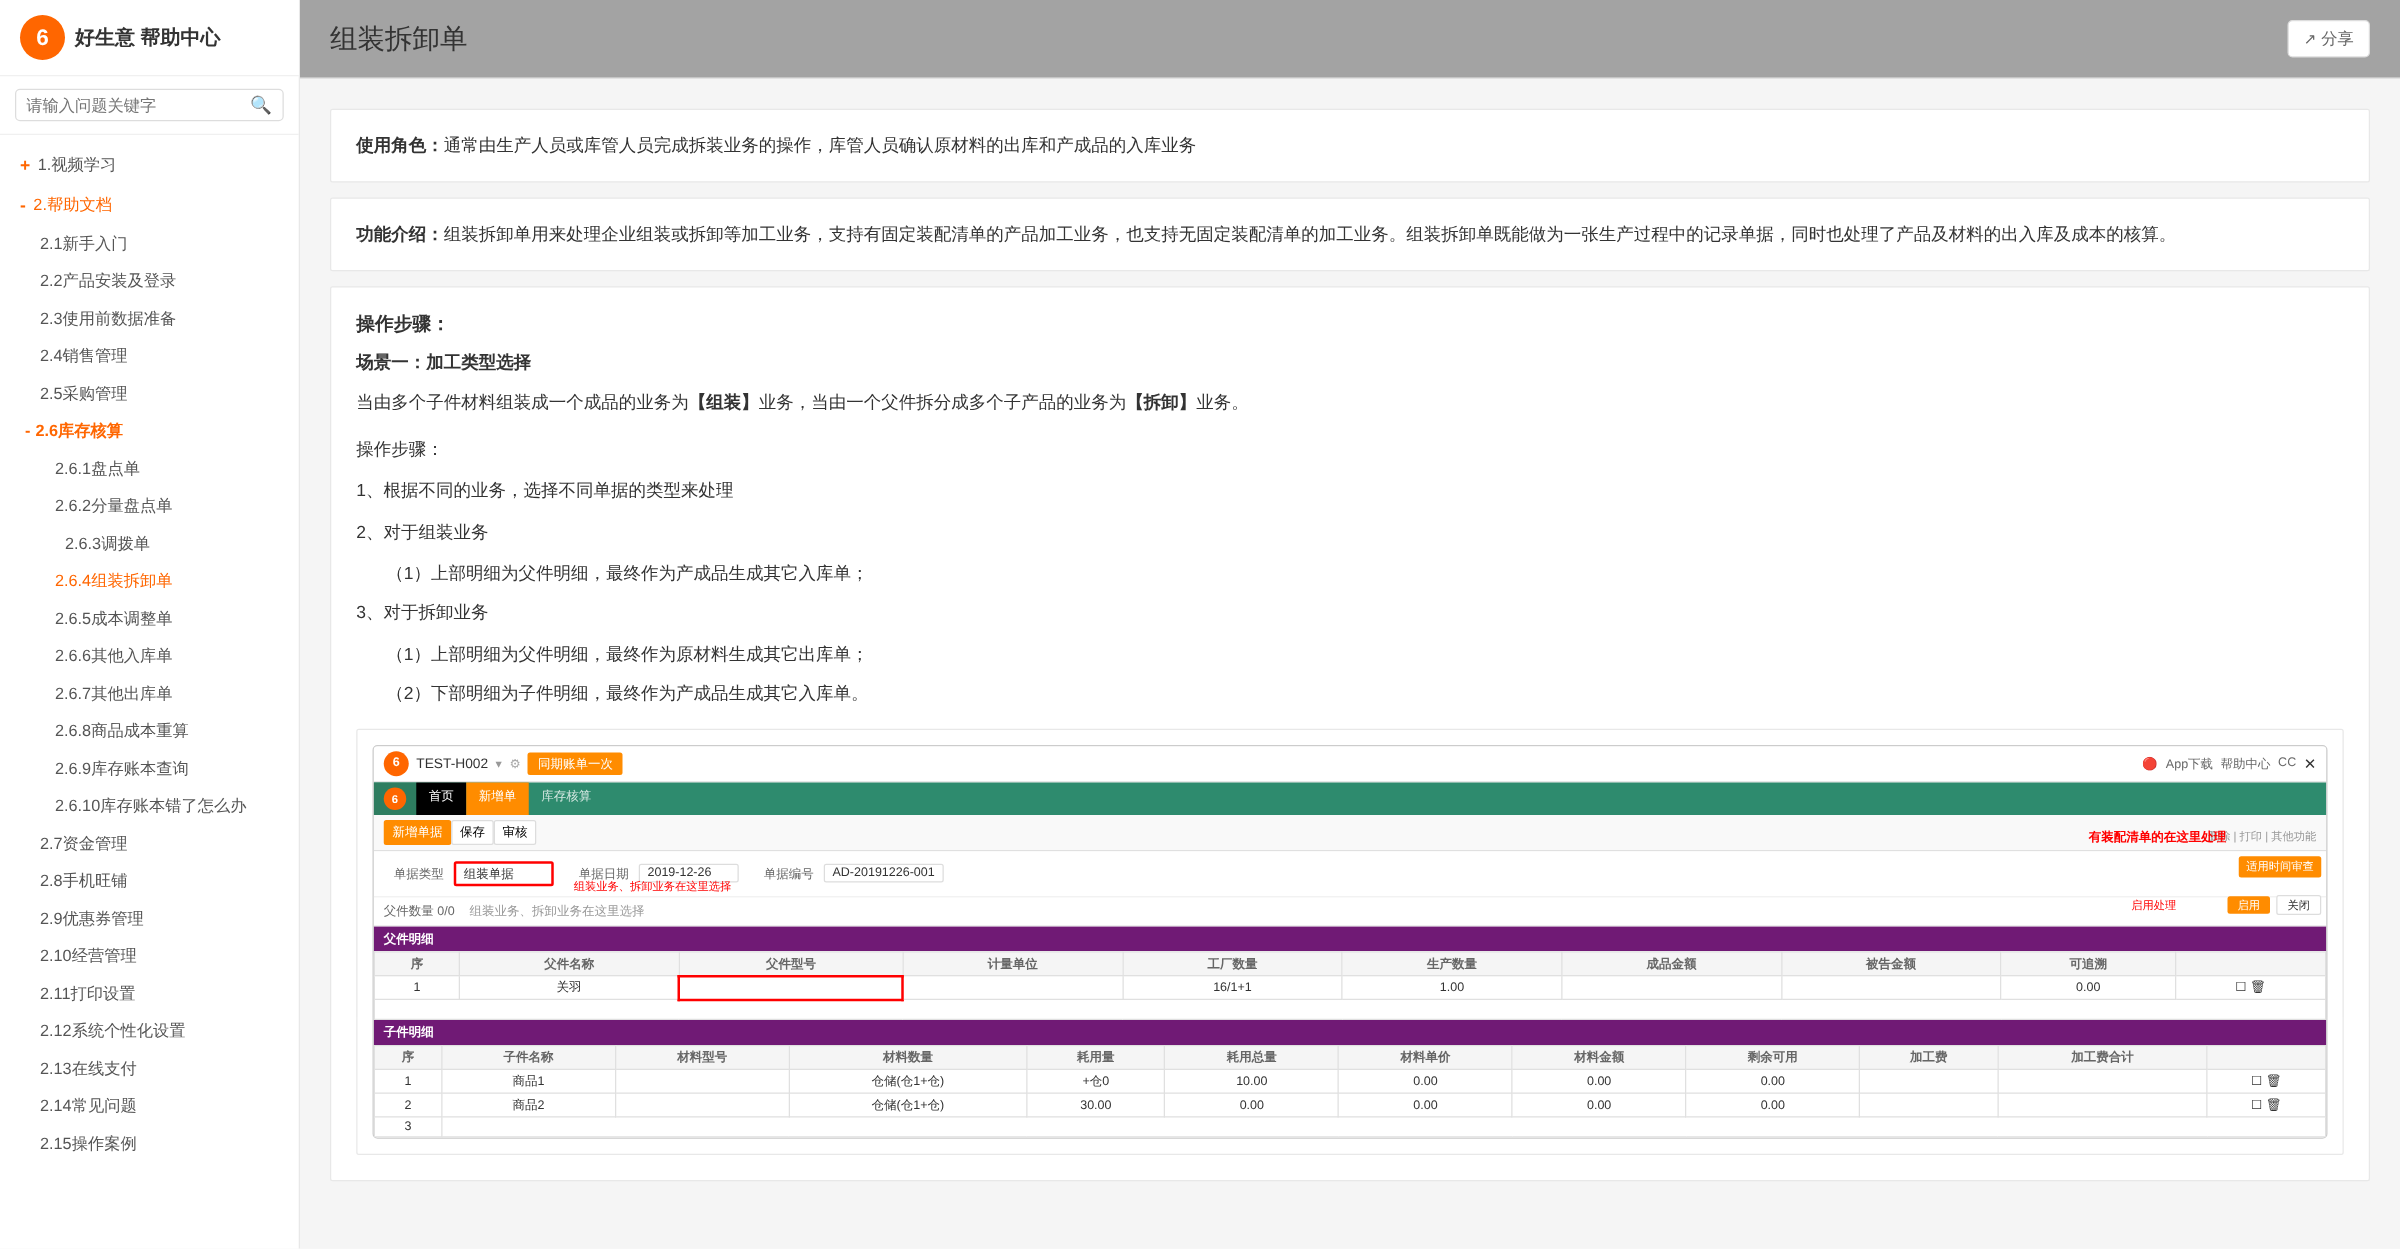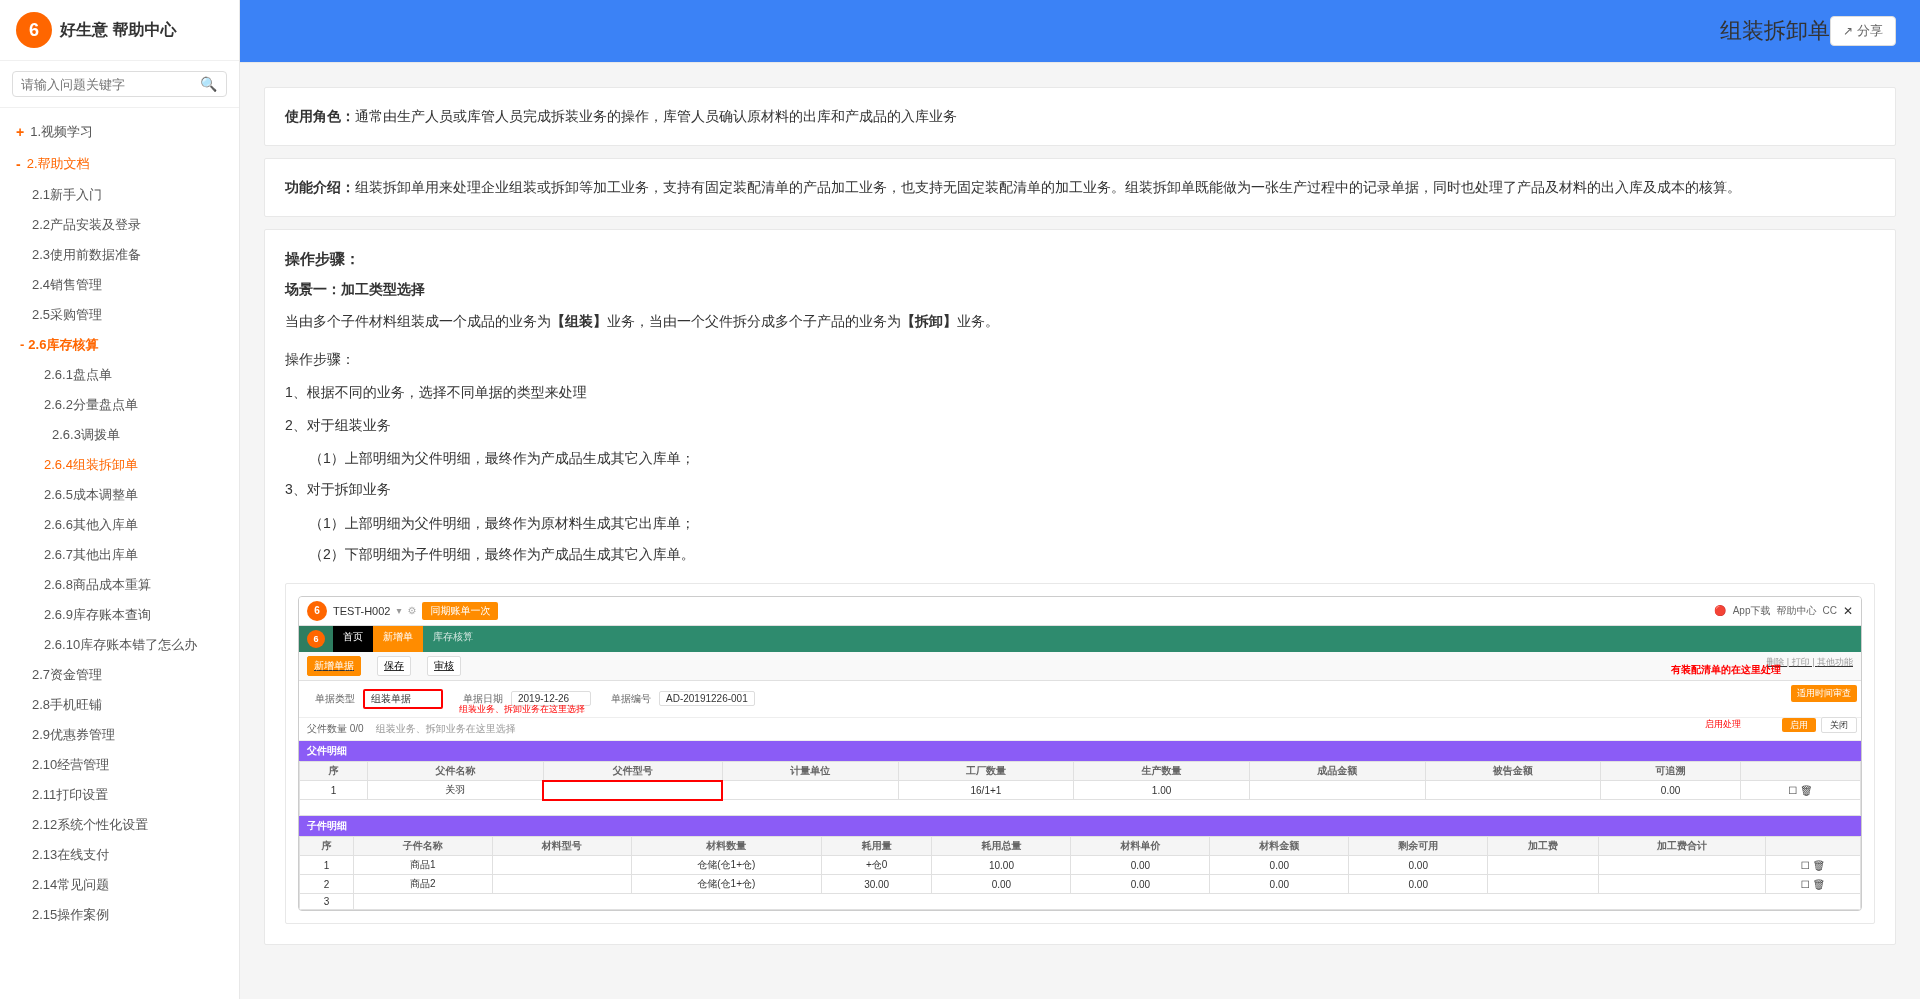--- a/index.html
+++ b/index.html
@@ -17,21 +17,21 @@
     .nav-tree { flex: 1; overflow-y: auto; padding: 8px 0; }
     .nav-item { padding: 7px 16px; cursor: pointer; font-size: 13px; color: #555; display: flex; align-items: center; gap: 6px; }
     .nav-item.active { color: #f60; }
     .nav-item .plus { color: #f60; font-size: 14px; font-weight: bold; }
     .nav-item .minus { color: #f60; font-size: 14px; font-weight: bold; }
     .nav-sub-item { padding: 6px 16px 6px 32px; cursor: pointer; font-size: 13px; color: #555; }
     .nav-sub-item.active { color: #f60; }
     
     
     .main { flex: 1; display: flex; flex-direction: column; overflow: hidden; }
-    .main-header { background: #3b82f6; padding: 16px 24px; border-bottom: 1px solid #e8e8e8; display: flex; align-items: center; justify-content: flex-end; }
+    .main-header { background: #a3a3a3; padding: 16px 24px; border-bottom: 1px solid #e8e8e8; display: flex; align-items: center; justify-content: space-between; }
     .page-title { font-size: 22px; font-weight: normal; color: #333; }
     .share-btn { display: flex; align-items: center; gap: 4px; color: #666; font-size: 13px; cursor: pointer; border: 1px solid #ddd; padding: 5px 12px; border-radius: 4px; background: #fff; }
     
     .content-area { flex: 1; overflow-y: auto; padding: 24px; background: #f5f5f5; }
     
     .info-block { background: #fff; border: 1px solid #e8e8e8; padding: 16px 20px; margin-bottom: 12px; border-radius: 2px; font-size: 14px; line-height: 1.8; color: #333; }
     .info-block .label { font-weight: bold; }
     
     .section-title { font-weight: bold; font-size: 15px; margin-bottom: 12px; color: #333; }
     .scene-title { font-weight: bold; font-size: 14px; margin-bottom: 10px; color: #333; }
@@ -44,32 +44,32 @@
     .screenshot-block { background: #fff; border: 1px solid #e8e8e8; padding: 12px; margin-top: 12px; border-radius: 2px; }
     
     
     .mini-app { border: 1px solid #ccc; border-radius: 4px; overflow: hidden; font-size: 11px; background: #f0f0f0; }
     .mini-topbar { background: #fff; padding: 4px 8px; display: flex; align-items: center; gap: 6px; border-bottom: 1px solid #e0e0e0; font-size: 11px; }
     .mini-topbar-logo { width: 20px; height: 20px; background: #f60; border-radius: 50%; display: flex; align-items: center; justify-content: center; color: white; font-size: 10px; font-weight: bold; }
     .mini-btn-orange { background: #ff8c00; color: #fff; border: none; border-radius: 2px; padding: 2px 8px; font-size: 10px; cursor: pointer; }
     .mini-nav { display: flex; background: #2e8b6e; }
     .mini-nav-item { color: rgba(255,255,255,0.8); padding: 4px 10px; font-size: 10px; cursor: pointer; }
     .mini-nav-item.active { background: #000000; color: #fff; }
-    .mini-toolbar { display: flex; align-items: flex-start; gap: 16px; padding: 4px 8px; background: #f9f9f9; border-bottom: 1px solid #e0e0e0; text-decoration: underline; }
+    .mini-toolbar { display: flex; align-items: flex-end; gap: 0; padding: 4px 8px; background: #f9f9f9; border-bottom: 1px solid #e0e0e0; }
     .mini-toolbar-btn { border: 1px solid #ddd; border-radius: 2px; padding: 2px 6px; font-size: 10px; background: #fff; cursor: pointer; }
     .mini-toolbar-btn.orange { background: #ff8c00; color: #fff; border-color: #ff8c00; }
     .mini-field-row { display: flex; align-items: center; gap: 8px; padding: 4px 8px; font-size: 10px; }
     .mini-field-label { color: #666; white-space: nowrap; }
     .mini-field-value { border: 1px solid #ddd; border-radius: 2px; padding: 1px 6px; font-size: 10px; color: #333; background: #fff; min-width: 80px; }
     .mini-field-value.highlight { border: 1px solid red; }
     .mini-table { width: 100%; border-collapse: collapse; font-size: 10px; }
     .mini-table th, .mini-table td { border: 1px solid #e0e0e0; padding: 2px 4px; text-align: center; white-space: nowrap; }
     .mini-table th { background: #f5f5f5; color: #666; }
     .mini-table td.red-border { border: 2px solid red; }
-    .mini-section-header { background: #8b5cf6; color: #fff; padding: 3px 8px; font-size: 10px; font-weight: bold; }
+    .mini-section-header { background: #701a75; color: #fff; padding: 3px 8px; font-size: 10px; font-weight: bold; }
   </style>
 </head>
 <body>
 
 <div class="sidebar">
   <div class="sidebar-header">
     <div class="logo-circle">6</div>
     <span class="sidebar-brand">好生意 帮助中心</span>
   </div>
   <div class="search-box">

